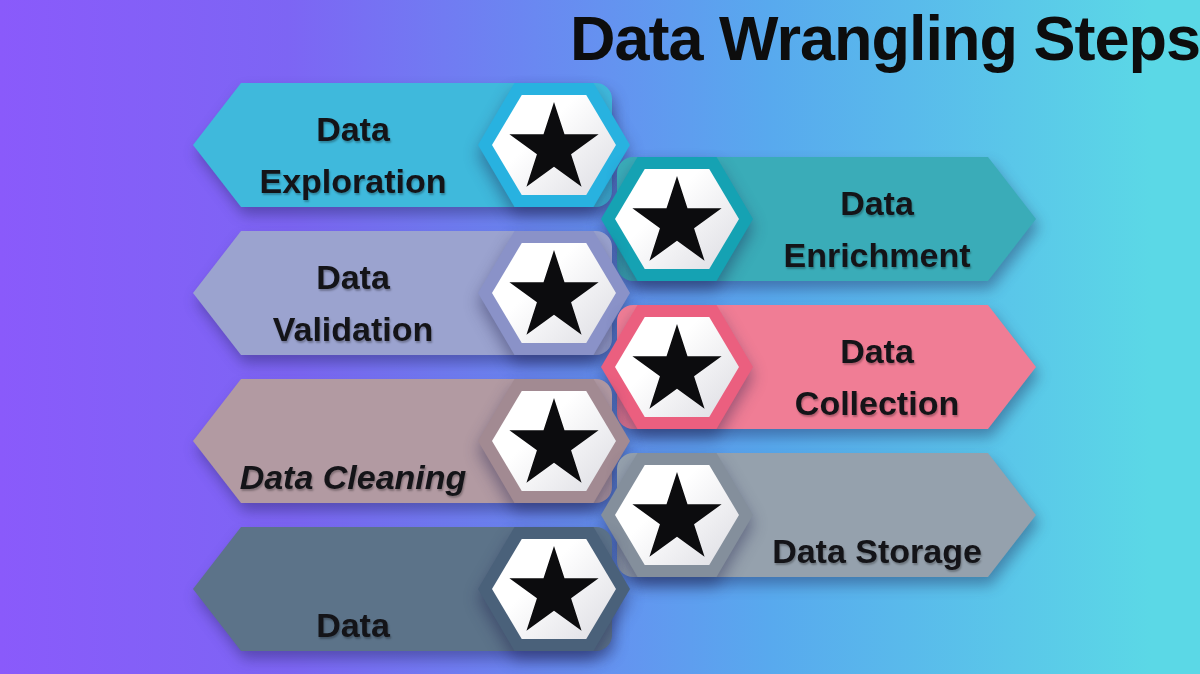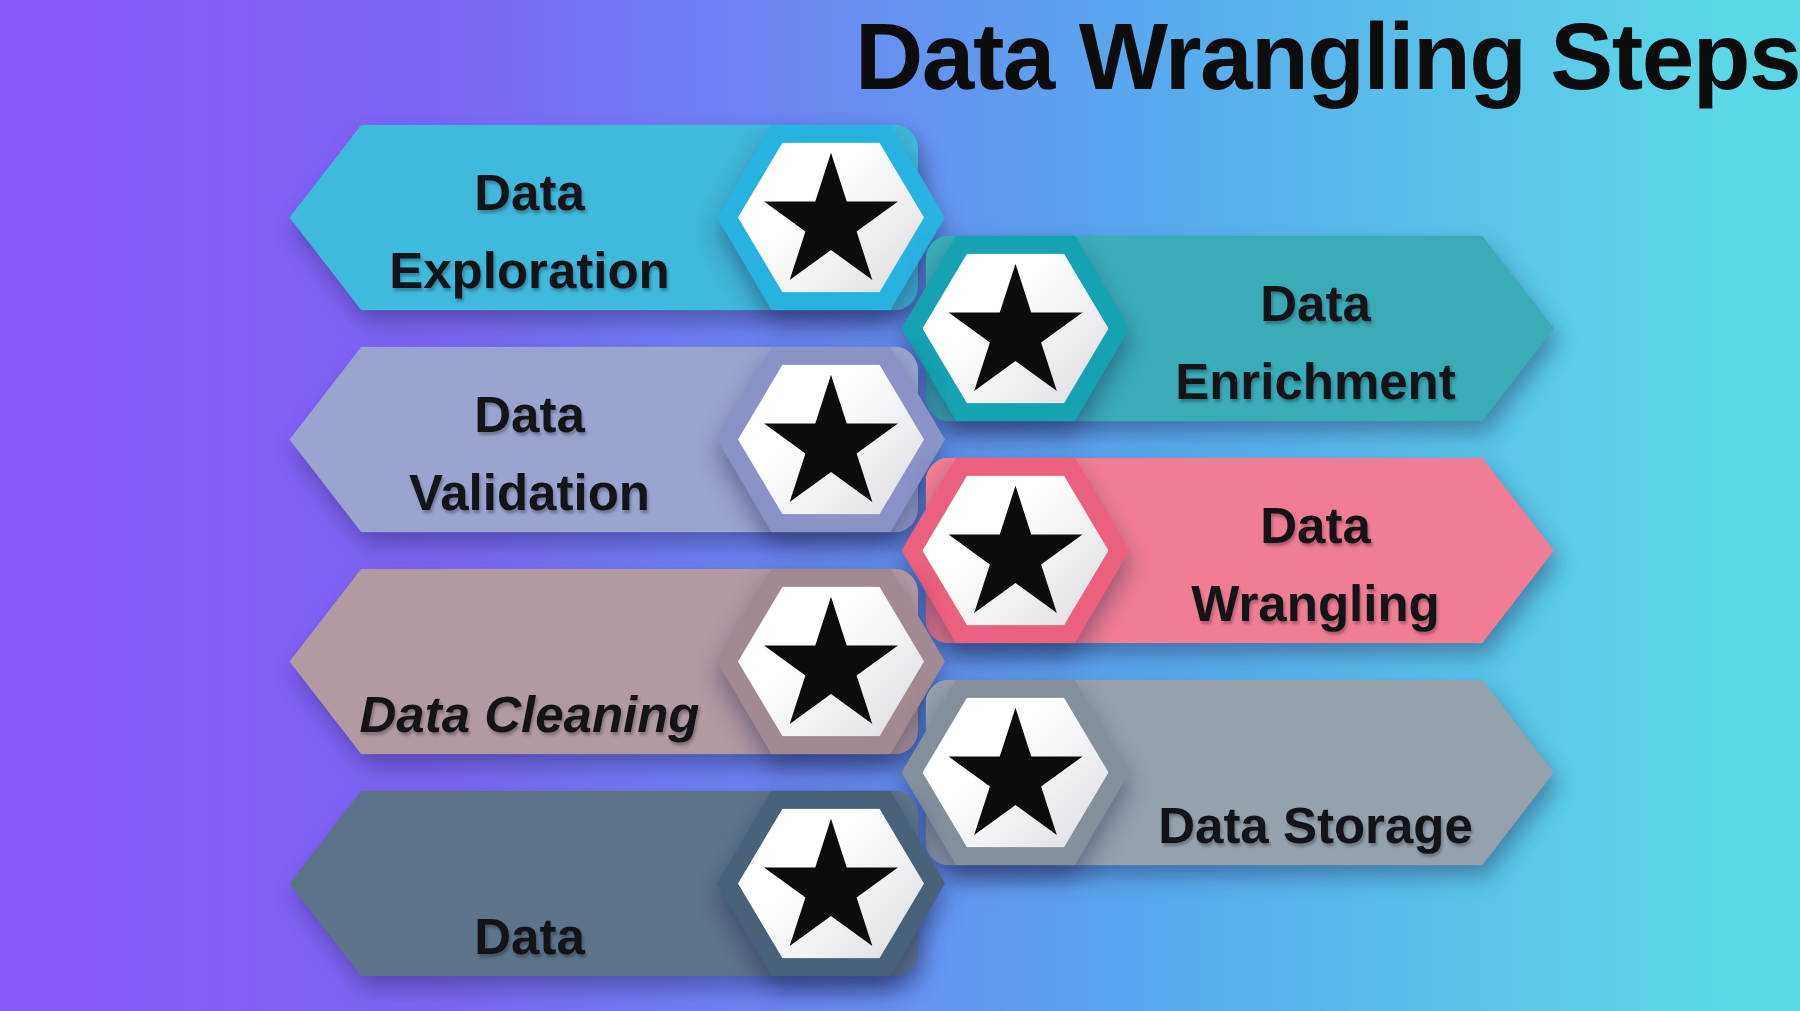--- a/index.html
+++ b/index.html
@@ -136,21 +136,21 @@
       </div>
     </div>
   </div>
 
   <div class="step right r4" style="--banner: #f07d95; --accent: #eb5f7f;">
     <div class="banner-wrap">
         <div class="banner"></div>
       </div>
     <div class="label">
       <div>Data</div>
-      <div>Wrangling</div>
+      <div>Collection</div>
     </div>
     <div class="hex-wrap">
       <div class="hex-outer"></div>
       <div class="hex-white">
         <svg class="star" viewBox="0 0 100 96">
             <polygon points="50,2 61.2,36.6 97.6,36.6 68.2,57.9 79.4,92.5 50,71.1 20.6,92.5 31.8,57.9 2.4,36.6 38.8,36.6"></polygon>
           </svg>
       </div>
     </div>
   </div>

